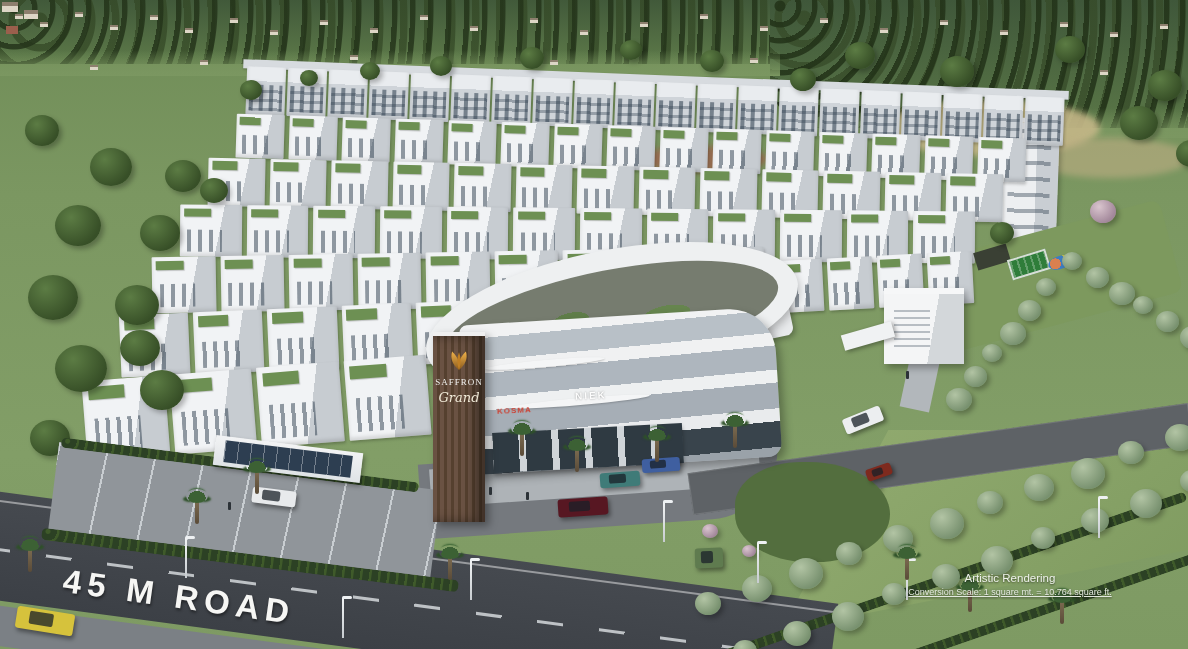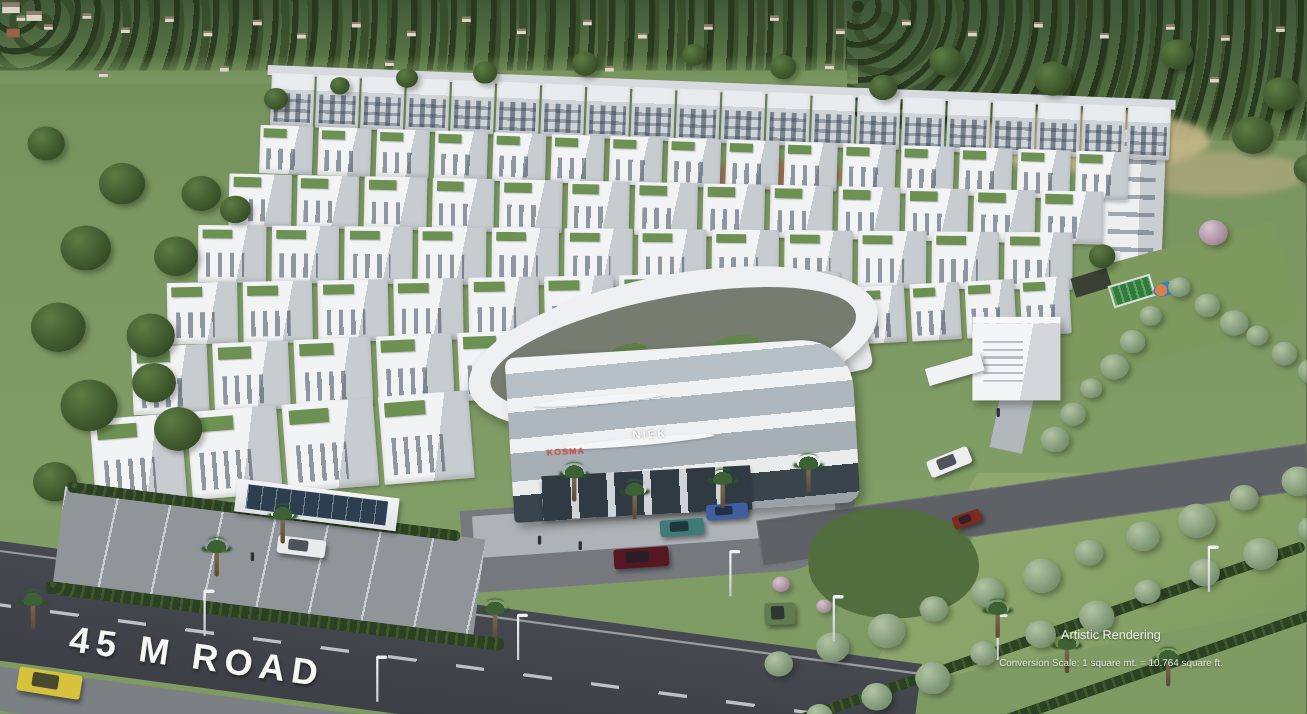--- a/index.html
+++ b/index.html
@@ -110,21 +110,21 @@
   .palm{position:absolute;width:4px;height:24px;border-radius:2px;background:linear-gradient(#7d6c51,#5a4b38);z-index:9;}
   .palm::before{content:"";position:absolute;left:-9px;top:-11px;width:22px;height:14px;border-radius:50%;
     background:radial-gradient(ellipse at 50% 65%,#3c6134 0 55%,transparent 56%);
     box-shadow:-7px 3px 2px -4px #2e5128,7px 3px 2px -4px #2e5128,0 -4px 2px -3px #356030;}
   .person{position:absolute;width:3px;height:8px;background:#2c3237;border-radius:1px;z-index:9;}
   
   .road-label{position:absolute;left:66px;top:562px;font-size:33px;font-weight:bold;letter-spacing:6px;color:#f6f6f4;
     transform:rotate(8deg);transform-origin:left top;text-shadow:1px 2px 3px rgba(0,0,0,.45);z-index:50;white-space:nowrap;}
   .disc{position:absolute;left:880px;top:572px;width:260px;text-align:center;z-index:50;color:#eef2ea;text-shadow:0 1px 2px rgba(0,0,0,.55);}
   .disc .l1{font-size:11.5px;}
-  .disc .l2{font-size:9px;color:#e3e9df;margin-top:13px;}
+  .disc .l2{font-size:9px;color:#e3e9df;margin-top:3px;text-decoration:underline;}
 </style>
 </head>
 <body>
 
 <div class="scene" id="scene">
   <div class="far"></div>
   <div class="far2"></div>
   <div class="farfade" style="left:0;top:50px;width:780px;height:26px"></div>
   <div class="farfade" style="left:770px;top:108px;width:418px;height:30px"></div>
   <div class="sand" style="left:880px;top:100px;width:220px;height:56px;background:#c9b98a;opacity:.85"></div>
@@ -154,20 +154,34 @@
   <div class="island"></div>
   <div class="gate"></div>
 
   <div class="mall">
     <div class="mall-roofR"></div>
     <div class="mall-roof"></div>
     <div class="mall-body"></div>
     <div class="balc" style="left:70px;top:120px;width:120px"></div>
     <div class="balc" style="left:95px;top:158px;width:140px"></div>
     <div class="mall-shops"></div>
+    <div class="tower">
+      <svg width="26" height="24" viewBox="0 0 34 30">
+        <defs>
+            <linearGradient id="lg" x1="0" y1="0" x2="0" y2="1">
+          <stop offset="0" stop-color="#f0b24a"></stop>
+              <stop offset="1" stop-color="#8a5a1d"></stop>
+        </linearGradient>
+          </defs>
+        <path d="M17 28 C9 22 5 13 8 4 C12 8 15 12 17 18 C19 12 22 8 26 4 C29 13 25 22 17 28 Z" fill="url(#lg)"></path>
+        <path d="M17 28 C14 20 14 12 17 5 C20 12 20 20 17 28 Z" fill="#c07f24"></path>
+      </svg>
+      <div class="tower-name">SAFFRON</div>
+      <div class="tower-script">Grand</div>
+    </div>
     <div class="sign-niek">NIEK</div>
     <div class="sign-red">KOSMA</div>
   </div>
 
   <div class="road-label">45 M ROAD</div>
   <div class="disc">
     <div class="l1">Artistic Rendering</div>
     <div class="l2">Conversion Scale: 1 square mt. = 10.764 square ft.</div>
   </div>
 <div class="row back" style="left: 246px; top: 82px; width: 818px; height: 48px; transform: rotate(2.2deg);">

